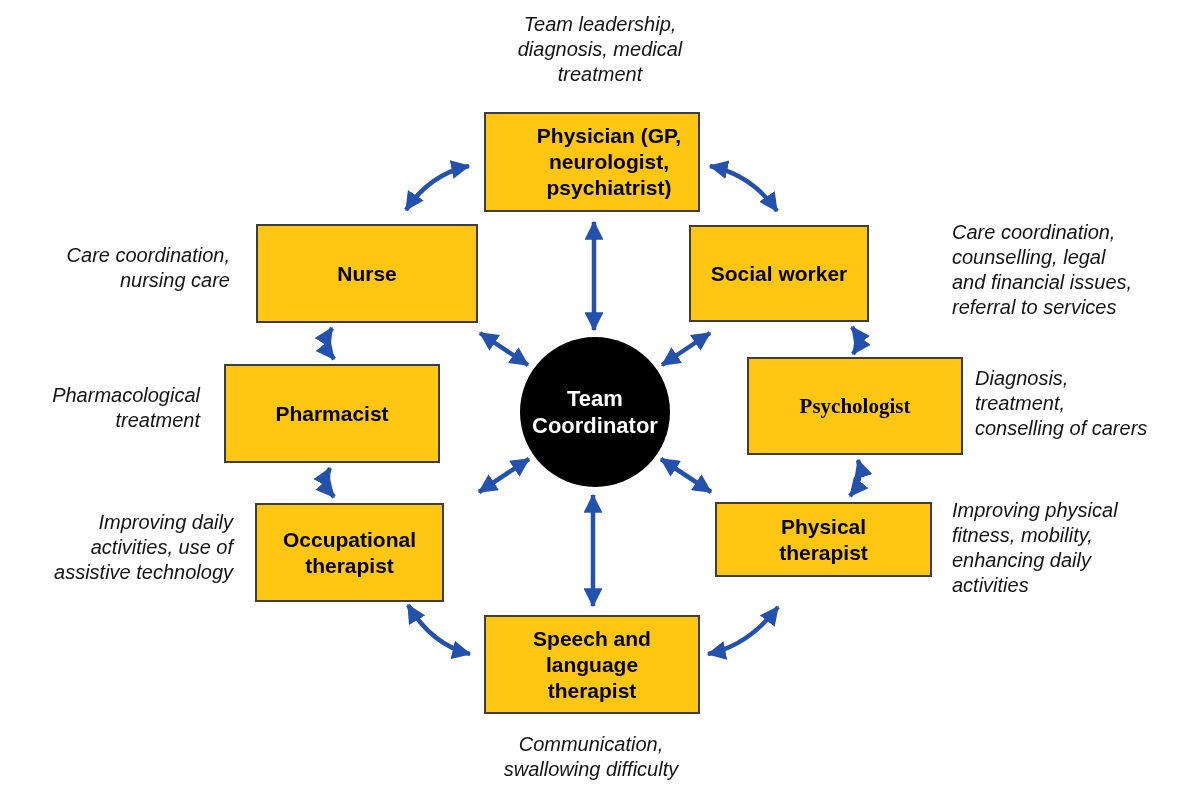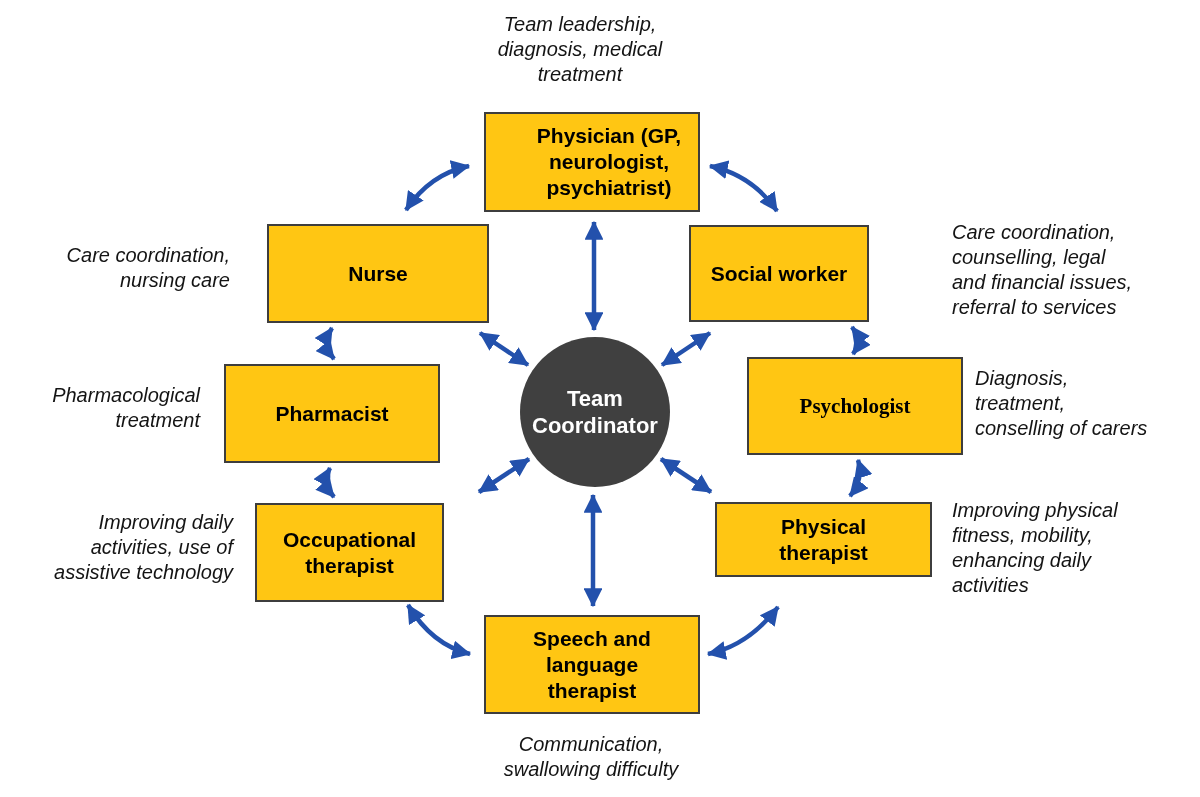--- a/index.html
+++ b/index.html
@@ -10,45 +10,45 @@
   svg.arrow-layer { position:absolute; left:0; top:0; width:1200px; height:797px; }
   .box {
     position:absolute; box-sizing:border-box;
     background:#FFC613; border:2px solid #3D3D3D;
     display:flex; align-items:center; justify-content:center;
     text-align:center; font-weight:bold; font-size:21px; line-height:26px;
     color:#000; white-space:pre-line;
   }
   .circle {
     position:absolute; left:520px; top:337px; width:150px; height:150px;
-    border-radius:50%; background:#404040; color:#ffffff;
+    border-radius:50%; background:#000000; color:#ffffff;
     display:flex; align-items:center; justify-content:center;
     text-align:center; font-weight:bold; font-size:22px; line-height:27px;
     white-space:pre-line;
   }
   .ann {
     position:absolute; font-style:italic; font-size:20px; line-height:25px;
     color:#141414; white-space:pre-line;
   }
   .ann.right-align { text-align:right; }
   .ann.left-align  { text-align:left; }
   .ann.center      { text-align:center; }
 
   
   .box-physician     { left:484px; top:112px; width:216px; height:100px;padding-left:34px; }
-  .box-nurse         { left:256px; top:224px; width:222px; height:99px;margin-left:11px;  }
+  .box-nurse         { left:256px; top:224px; width:222px; height:99px;  }
   .box-social        { left:689px; top:225px; width:180px; height:97px;  }
   .box-pharmacist    { left:224px; top:364px; width:216px; height:99px;  }
   .box-psychologist  { left:747px; top:357px; width:216px; height:98px;font-family:Liberation Serif, serif;  }
   .box-occupational  { left:255px; top:503px; width:189px; height:99px;  }
   .box-physical      { left:715px; top:502px; width:217px; height:75px;  }
   .box-speech        { left:484px; top:615px; width:216px; height:99px;  }
 
   
-  .ann-physician    { left:420px; top:12px;  width:320px; }
+  .ann-physician    { left:440px; top:12px;  width:320px; }
   .ann-nurse        { left:30px;  top:243px; width:200px; }
   .ann-social       { left:952px; top:220px; width:240px; }
   .ann-pharmacist   { left:20px;  top:383px; width:180px; }
   .ann-psychologist { left:975px; top:366px; width:212px; }
   .ann-occupational { left:18px;  top:510px; width:215px; }
   .ann-physical     { left:952px; top:498px; width:235px; }
   .ann-speech       { left:441px; top:732px; width:300px; }
 </style>
 </head>
 <body>

